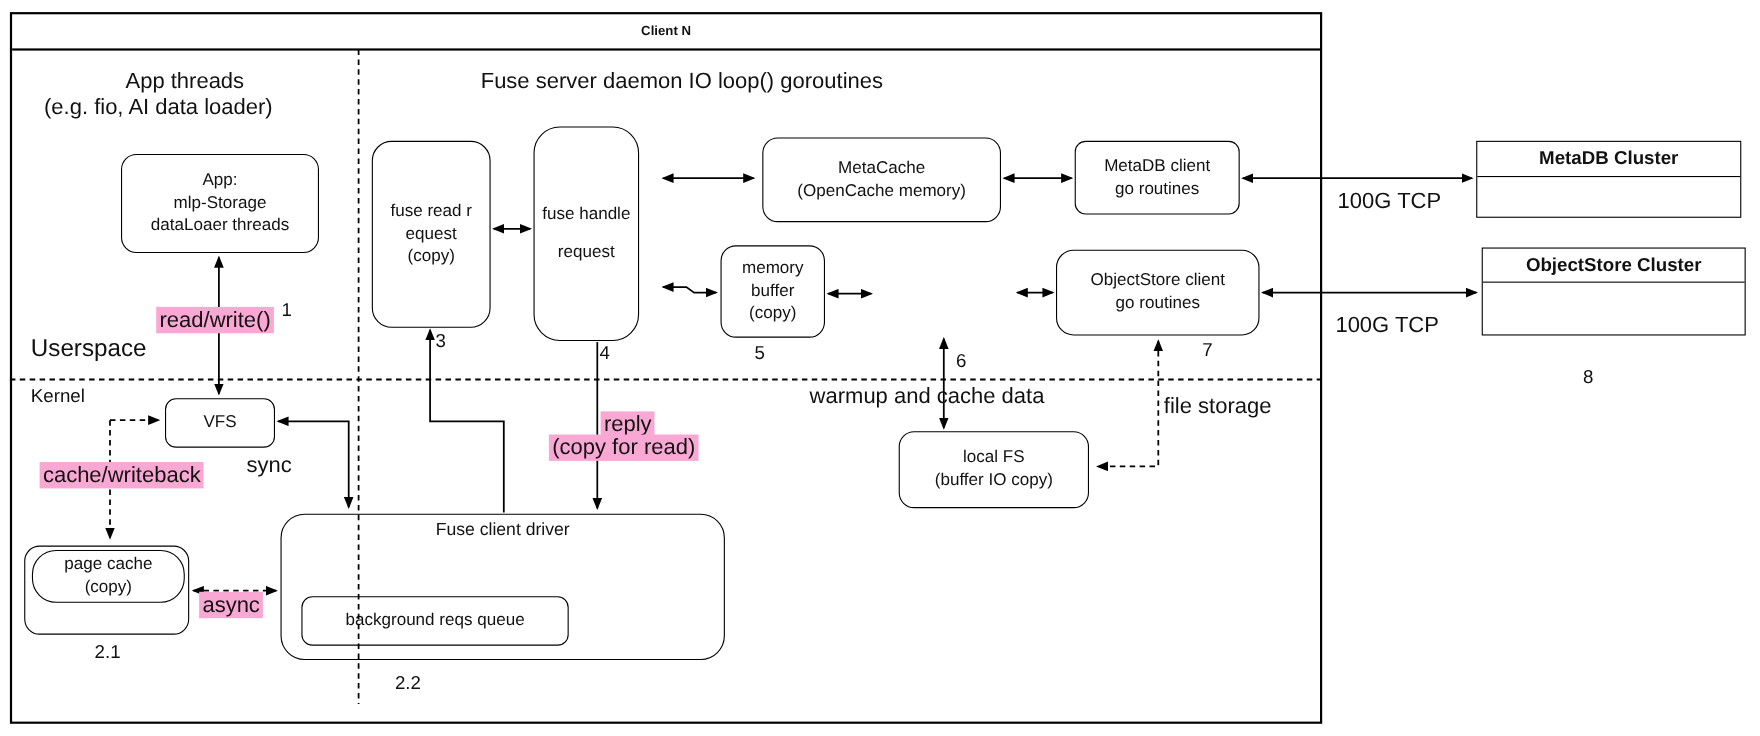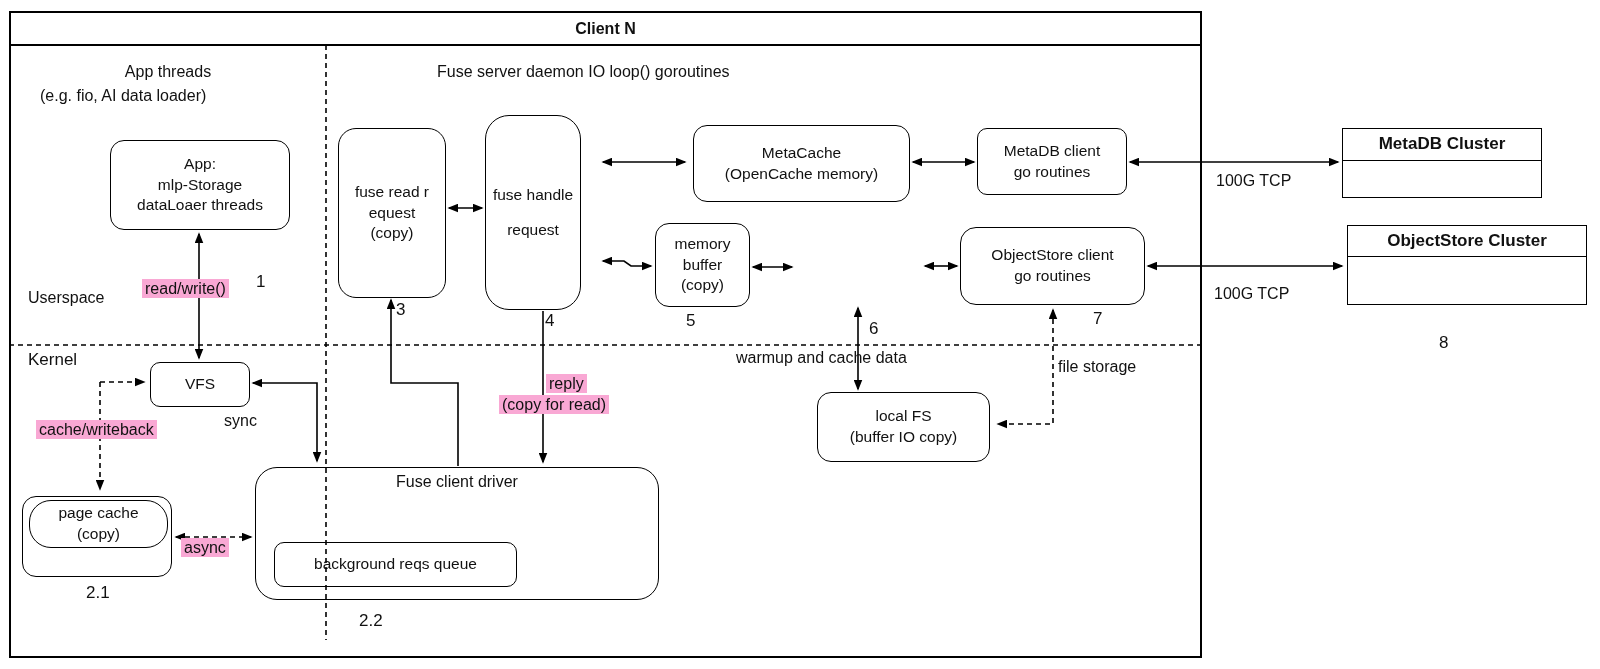--- a/index.html
+++ b/index.html
@@ -1,60 +1,60 @@
 <!DOCTYPE html>
 <html><head>
 <meta charset="utf-8">
 <style>
   html,body{margin:0;padding:0;background:#fff;}
   body{font-family:"Liberation Sans","DejaVu Sans",sans-serif;color:#111;}
   .stage{position:relative;width:1600px;height:669px;background:#fff;overflow:hidden;}
   .box{position:absolute;box-sizing:border-box;background:#fff;border:1.8px solid #000;
        display:flex;flex-direction:column;align-items:center;justify-content:center;
        text-align:center;font-size:15.5px;line-height:1.34;}
-  .lbl{position:absolute;font-size:16px;white-space:nowrap;line-height:1.2;}
+  .lbl{position:absolute;font-size:20px;white-space:nowrap;line-height:1.2;}
   .num{position:absolute;font-size:17px;white-space:nowrap;}
   .wbg{background:#f9a8d4;padding:0 3px;}
   .wires{position:absolute;left:0;top:0;width:1600px;height:669px;pointer-events:none;}
 
   
   .client{left:9px;top:11px;width:1193px;height:647px;border-width:2px;justify-content:flex-start;border-radius:0;}
   .client-title{box-sizing:border-box;width:100%;height:33px;border-bottom:2px solid #000;
-                display:flex;align-items:center;justify-content:center;font-weight:bold;font-size:16px;}
+                display:flex;align-items:center;justify-content:center;font-weight:bold;font-size:12px;}
 
   
   .n-app{left:110px;top:140px;width:180px;height:90px;border-radius:14px;}
   .n-frr{left:338px;top:128px;width:108px;height:170px;border-radius:18px;}
   .n-fhr{left:485px;top:115px;width:96px;height:195px;border-radius:24px;gap:14px;}
   .n-mc{left:693px;top:125px;width:217px;height:77px;border-radius:14px;}
   .n-mdbc{left:977px;top:128px;width:150px;height:67px;border-radius:10px;}
   .n-mb{left:655px;top:223px;width:95px;height:84px;border-radius:14px;}
   .n-bc{left:795px;top:228px;width:127px;height:77px;border-radius:10px;}
   .n-osc{left:960px;top:227px;width:185px;height:78px;border-radius:16px;}
   .n-lfs{left:817px;top:392px;width:173px;height:70px;border-radius:14px;text-align:right;}
   .n-vfs{left:150px;top:362px;width:100px;height:45px;border-radius:10px;}
   .n-pco{left:22px;top:496px;width:150px;height:81px;border-radius:14px;justify-content:flex-start;}
   .n-pci{left:29px;top:500px;width:139px;height:48px;border-radius:22px;border-width:1.5px;}
   .n-fcd{left:255px;top:467px;width:404px;height:133px;border-radius:22px;justify-content:flex-start;}
   .fcd-title{margin-top:3px;font-size:16px;}
   .n-rq{left:273px;top:495px;width:344px;height:43px;border-radius:10px;border-width:1.5px;}
   .n-brq{left:274px;top:542px;width:243px;height:45px;border-radius:10px;border-width:1.5px;}
   .cluster{justify-content:flex-start;border-radius:0;}
-  .n-mdbcl{left:1342px;top:128px;width:200px;height:70px;}
+  .n-mdbcl{left:1342px;top:128px;width:241px;height:70px;}
   .n-oscl{left:1347px;top:225px;width:240px;height:80px;}
   .cluster-head{box-sizing:border-box;width:100%;border-bottom:1.8px solid #000;
                 display:flex;align-items:center;justify-content:center;font-weight:bold;font-size:17px;}
   .h-mdbcl{height:32px;}
   .h-oscl{height:31px;}
 
   
   .l-appthreads1{left:68px;top:62px;width:200px;text-align:center;}
   .l-appthreads2{left:40px;top:86px;width:256px;text-align:left;}
   .l-fusedaemon{left:437px;top:62px;}
-  .l-userspace{left:28px;top:288px;font-size:16px;}
+  .l-userspace{left:28px;top:304px;font-size:22px;}
   .l-kernel{left:28px;top:350px;font-size:17px;}
   .l-readwrite{left:142px;top:279px;}
   .l-sync{left:224px;top:411px;}
   .l-cwb{left:36px;top:420px;}
   .l-async{left:181px;top:538px;}
   .l-reply1{left:546px;top:374px;}
   .l-reply2{left:499px;top:395px;}
   .l-warmup{left:736px;top:348px;}
   .l-filestorage{left:1058px;top:357px;}
   .l-tcp1{left:1216px;top:171px;}

